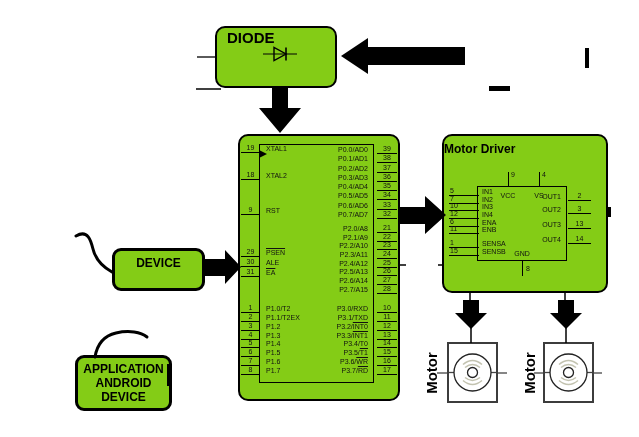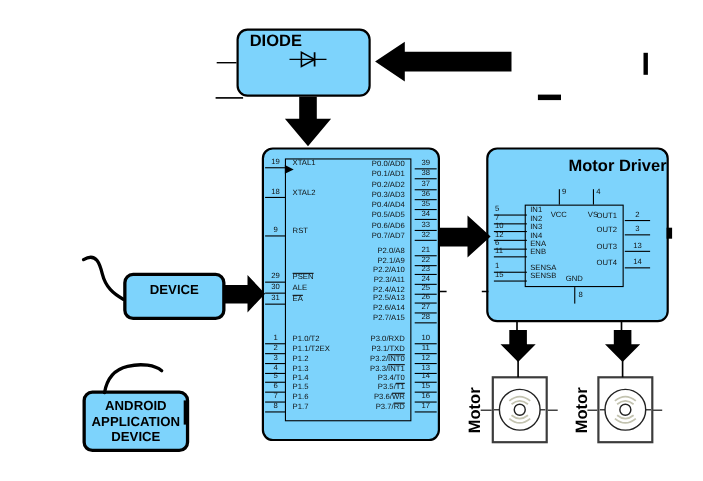--- a/index.html
+++ b/index.html
@@ -1,29 +1,29 @@
 <!DOCTYPE html>
 <html><head>
 <meta charset="utf-8">
 <style>
   html,body{margin:0;padding:0;background:#fff;}
   .canvas{position:relative;width:639px;height:437px;background:#fff;overflow:hidden;
           font-family:"Liberation Sans",sans-serif;color:#000;}
-  .box{position:absolute;border:2px solid #000;border-radius:10px;background:#7dd3fc;box-sizing:border-box;}
+  .box{position:absolute;border:2px solid #000;border-radius:10px;background:#84cc16;box-sizing:border-box;}
   .box.heavy{border-width:3px;border-radius:9px;}
   .blk-title{font-weight:bold;font-size:15px;}
   .diode-title{position:absolute;left:10px;top:1px;}
   .bat-line{padding-left:26px;font-weight:bold;font-size:14.5px;line-height:17px;}
   .bat-pad{padding-top:9px;}
   .center-lines{text-align:center;font-weight:bold;font-size:12px;line-height:15px;padding-top:5px;}
   .android-lines{text-align:center;font-weight:bold;font-size:12px;line-height:14px;padding-top:4px;}
   .mcu-inner{position:absolute;left:19px;top:8px;width:115px;height:239px;border:1px solid #000;box-sizing:border-box;}
   .drv-inner{position:absolute;left:33px;top:50px;width:90px;height:75px;border:1px solid #000;box-sizing:border-box;}
   .mcu-title{position:absolute;left:0;right:0;top:249px;text-align:center;font-weight:bold;font-size:14px;}
-  .drv-title{position:absolute;left:0;right:0;top:6px;text-align:right;font-weight:bold;font-size:15px;}
+  .drv-title{position:absolute;left:0;right:0;top:6px;text-align:left;font-weight:bold;font-size:12px;}
   .pin-num{position:absolute;font-size:7px;line-height:8px;height:8px;text-align:center;
            border-bottom:1px solid #000;color:#111;}
   .pin-num-l{text-align:left;padding-left:1px;}
   .pin-label{position:absolute;font-size:7px;line-height:8px;color:#111;white-space:nowrap;}
   .vline{position:absolute;width:1px;background:#000;}
   .ov{text-decoration:overline;}
   .motor-box{position:absolute;width:51px;height:61px;border:2px solid #3c3c3c;background:#fff;box-sizing:border-box;}
   .motor-label{position:absolute;width:58px;height:18px;line-height:18px;text-align:center;
                font-weight:bold;font-size:15px;transform:rotate(-90deg);}
   .overlay{position:absolute;left:0;top:0;pointer-events:none;}
@@ -162,22 +162,22 @@
     </div>
 
   <div class="box heavy" style="left:112px;top:248px;width:93px;height:43px;">
     <div class="center-lines">
       <div>DEVICE</div>
     </div>
   </div>
 
   <div class="box heavy" style="left:75px;top:355px;width:97px;height:56px;">
     <div class="android-lines">
+      <div>APPLICATION</div>
       <div>ANDROID</div>
-      <div>APPLICATION</div>
       <div>DEVICE</div>
     </div>
   </div>
 
   <div class="motor-label" style="left:403px;top:364px;">Motor</div>
   <div class="motor-box" style="left:447px;top:342px;">
     <svg width="47" height="57" viewBox="0 0 47 57">
       <line x1="0" y1="28.5" x2="5" y2="28.5" stroke="#444" stroke-width="1.3"></line>
       <line x1="42" y1="28.5" x2="47" y2="28.5" stroke="#444" stroke-width="1.3"></line>
       <circle cx="23.5" cy="28.5" r="18.5" fill="none" stroke="#222" stroke-width="1.3"></circle>

